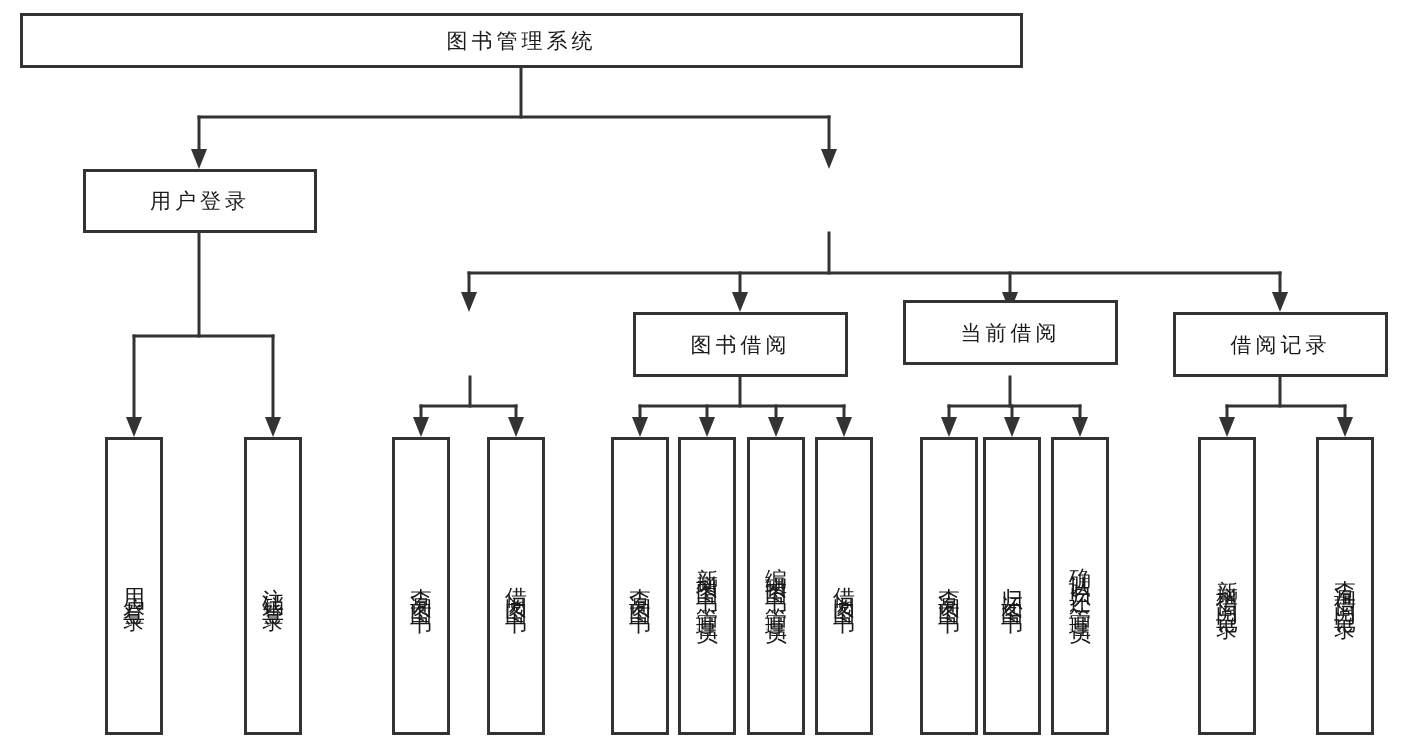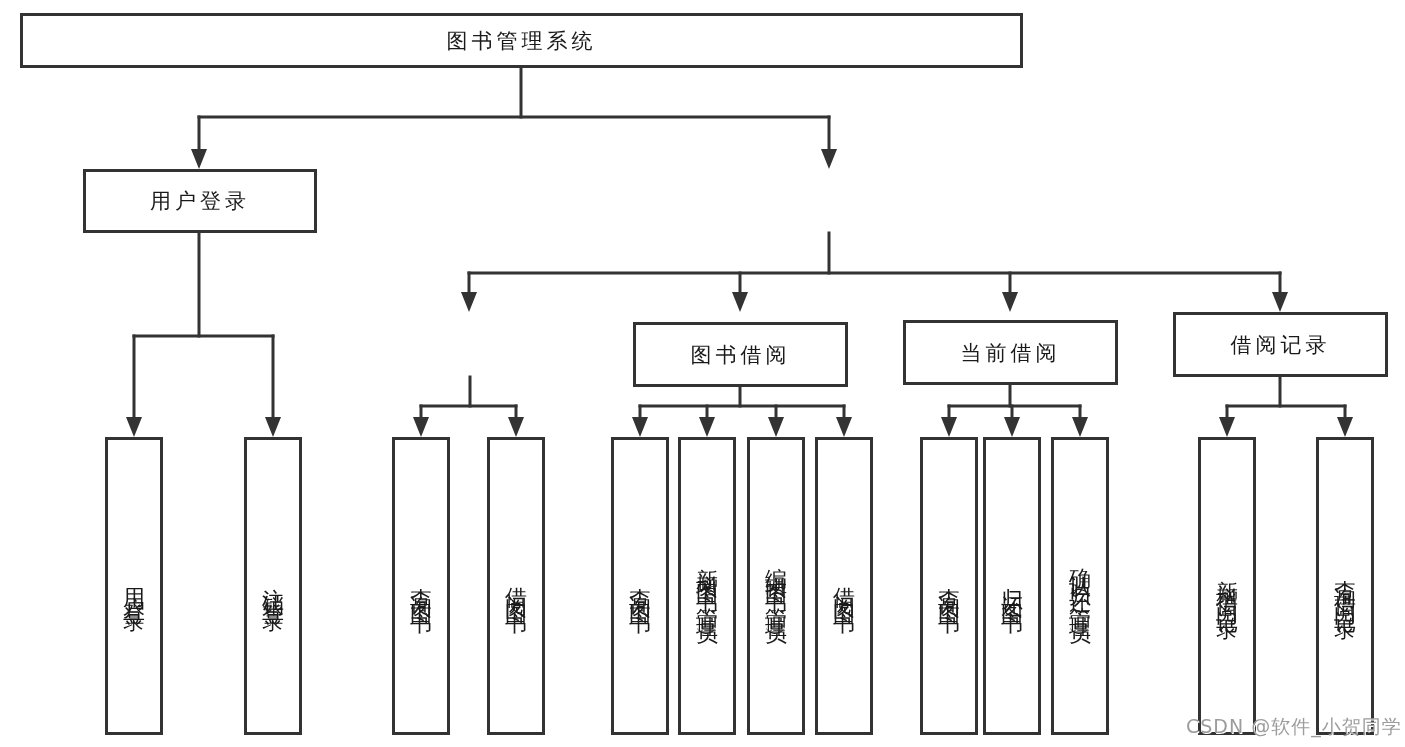--- a/index.html
+++ b/index.html
@@ -111,36 +111,35 @@
       <polygon points="1012,437 1004,417 1020,417" fill="#333333"></polygon>
       <polygon points="1080,437 1072,417 1088,417" fill="#333333"></polygon>
       <polygon points="1227,437 1219,417 1235,417" fill="#333333"></polygon>
       <polygon points="1345,437 1337,417 1353,417" fill="#333333"></polygon>
     </svg>
 
   <div class="node h" style="left:20px;top:13px;width:1003px;height:55px">图书管理系统</div>
 
   <div class="node h" style="left:83px;top:169px;width:234px;height:64px">用户登录</div>
 
-  <div class="node h" style="left:633px;top:322px;width:215px;height:65px">图书借阅</div>
-  <div class="node h" style="left:903px;top:320px;width:215px;height:65px">当前借阅</div>
+  <div class="node h" style="left:633px;top:312px;width:215px;height:65px">图书借阅</div>
+  <div class="node h" style="left:903px;top:300px;width:215px;height:65px">当前借阅</div>
   <div class="node h" style="left:1173px;top:312px;width:215px;height:65px">借阅记录</div>
 
   <div class="node v" style="left:105px;top:437px;width:58px;height:298px">用户登录</div>
   <div class="node v" style="left:244px;top:437px;width:58px;height:298px">注销登录</div>
 
   <div class="node v" style="left:392px;top:437px;width:58px;height:298px">查询图书</div>
   <div class="node v" style="left:487px;top:437px;width:58px;height:298px">借阅图书</div>
 
   <div class="node v" style="left:611px;top:437px;width:58px;height:298px">查询图书</div>
   <div class="node v" style="left:678px;top:437px;width:58px;height:298px">新增图书（管理员）</div>
   <div class="node v" style="left:747px;top:437px;width:58px;height:298px">编辑图书（管理员）</div>
   <div class="node v" style="left:815px;top:437px;width:58px;height:298px">借阅图书</div>
 
   <div class="node v" style="left:920px;top:437px;width:58px;height:298px">查询图书</div>
   <div class="node v" style="left:983px;top:437px;width:58px;height:298px">归还图书</div>
   <div class="node v" style="left:1051px;top:437px;width:58px;height:298px">确认归还（管理员）</div>
 
   <div class="node v" style="left:1198px;top:437px;width:58px;height:298px">新增借阅记录</div>
   <div class="node v" style="left:1316px;top:437px;width:58px;height:298px">查询借阅记录</div>
 
-  <div id="watermark" style="color: rgb(156, 156, 156);">CSDN @软件_小贺同学</div>
 </div>
 
 </body></html>

